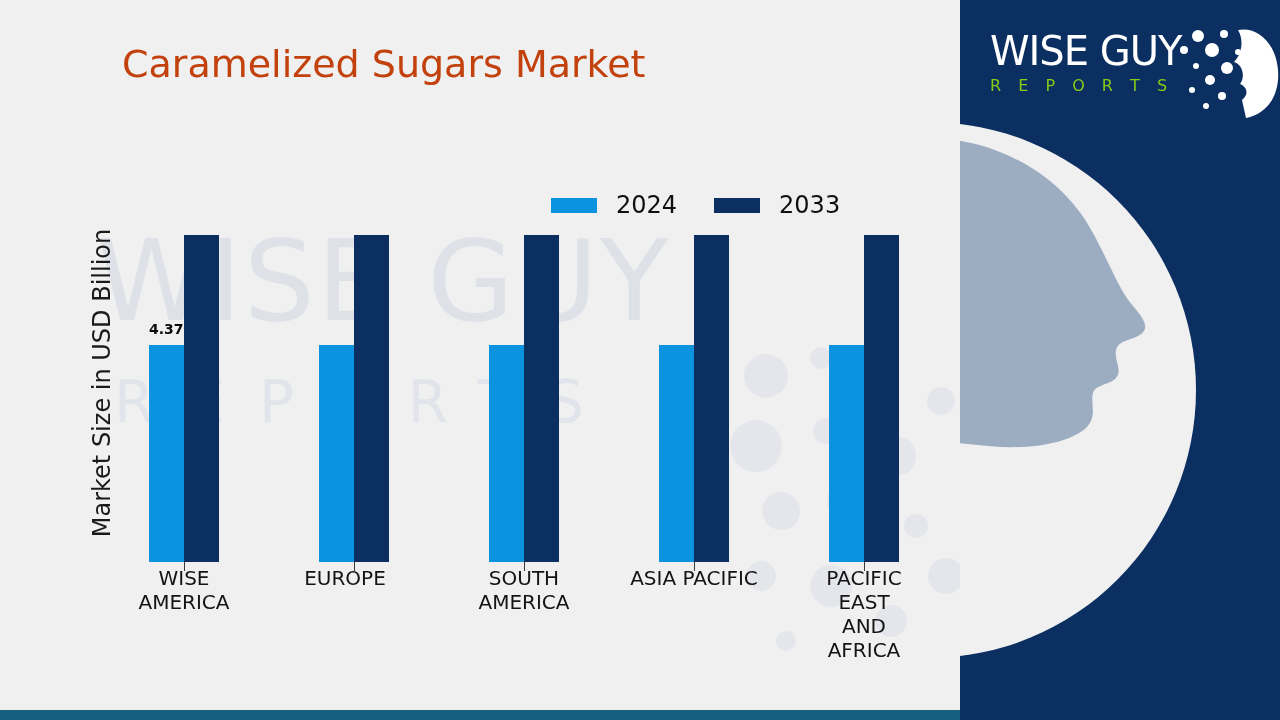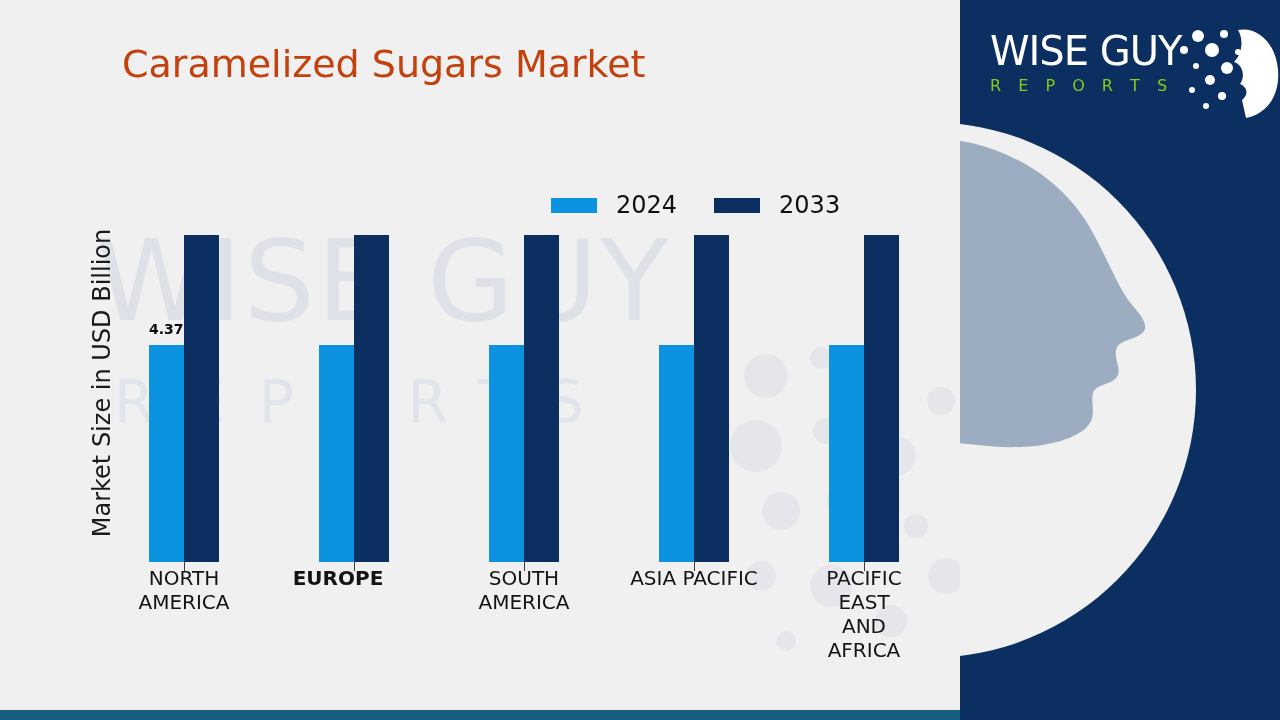--- a/index.html
+++ b/index.html
@@ -259,23 +259,23 @@
         <div class="bar bar-2024" style="height: 217px; background: rgb(12, 147, 223);"></div>
         <div class="bar bar-2032" style="height: 327px; background: rgb(12, 47, 98);"></div>
       </div>
       <div class="bar-group" style="left: 728px; width: 80px;">
         <div class="bar bar-2024" style="height: 217px; background: rgb(12, 147, 223);"></div>
         <div class="bar bar-2032" style="height: 327px; background: rgb(12, 47, 98);"></div>
       </div>
     </div>
   <div id="axis-extras">
       <div class="tick" style="left: 184px;"></div>
-      <div class="cat-label" style="left: 114px; width: 140px;">NORTH AMERICA</div>
+      <div class="cat-label" style="left: 114px; width: 140px;">WISE AMERICA</div>
       <div class="tick" style="left: 354px;"></div>
-      <div class="cat-label" style="left: 248px; font-weight: bold;">EUROPE</div>
+      <div class="cat-label" style="left: 255px;">EUROPE</div>
       <div class="tick" style="left: 524px;"></div>
       <div class="cat-label" style="left: 454px; width: 140px;">SOUTH AMERICA</div>
       <div class="tick" style="left: 694px;"></div>
       <div class="cat-label" style="left: 624px; width: 140px;">ASIA PACIFIC</div>
       <div class="tick" style="left: 864px;"></div>
       <div class="cat-label" style="left: 814px; width: 100px;">PACIFIC EAST AND AFRICA</div>
     </div>
 
   <div class="right-panel">
     <div class="panel-circle"></div>

